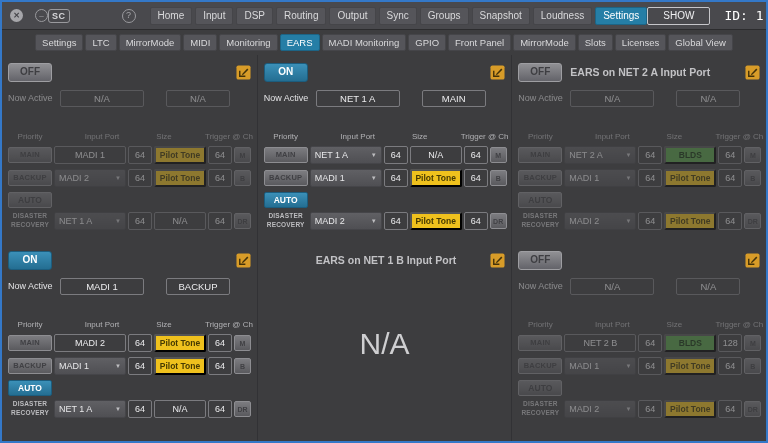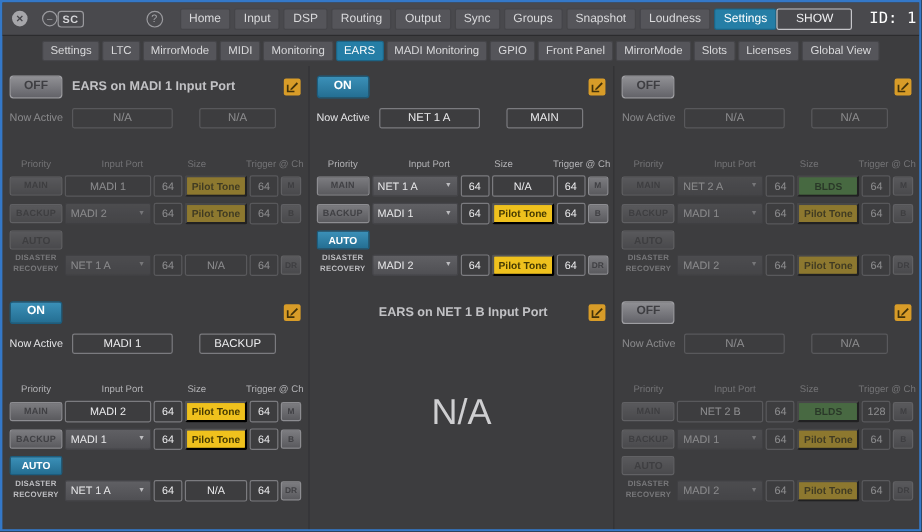--- a/index.html
+++ b/index.html
@@ -134,21 +134,20 @@
       <div class="tab">Front Panel</div>
       <div class="tab">MirrorMode</div>
       <div class="tab">Slots</div>
       <div class="tab">Licenses</div>
       <div class="tab">Global View</div>
     </div>
   <main class="grid">
       <section class="panel off">
         <div class="p-head">
           <button class="toggle t-off">OFF</button>
-          <span class="p-title">EARS on MADI 1 Input Port</span>
           <span class="edit-ic">
             <svg width="15" height="15" viewBox="0 0 16 16">
               <rect x="0.5" y="0.5" width="15" height="15" rx="2"></rect>
               <path d="M4 6 v6 h6" fill="none" stroke="#42320a" stroke-width="1.5"></path>
               <path d="M7 9 L12 3.8 l1.2 1.2 -5.2 5.2 -1.8 .6 z" fill="#42320a"></path>
             </svg>
           </span>
         </div>
         <div class="p-body dim">
           <div class="na-row">
@@ -256,20 +255,21 @@
             <div class="field c-size">64</div>
             <button class="trig c-trig trig-pilot">Pilot Tone</button>
             <div class="field c-ch">64</div>
             <button class="force c-force">DR</button>
           </div>
         </div>
       </section>
       <section class="panel off">
         <div class="p-head">
           <button class="toggle t-off">OFF</button>
+          <span class="p-title">EARS on NET 2 A Input Port</span>
           <span class="edit-ic">
             <svg width="15" height="15" viewBox="0 0 16 16">
               <rect x="0.5" y="0.5" width="15" height="15" rx="2"></rect>
               <path d="M4 6 v6 h6" fill="none" stroke="#42320a" stroke-width="1.5"></path>
               <path d="M7 9 L12 3.8 l1.2 1.2 -5.2 5.2 -1.8 .6 z" fill="#42320a"></path>
             </svg>
           </span>
         </div>
         <div class="p-body dim">
           <div class="na-row">

